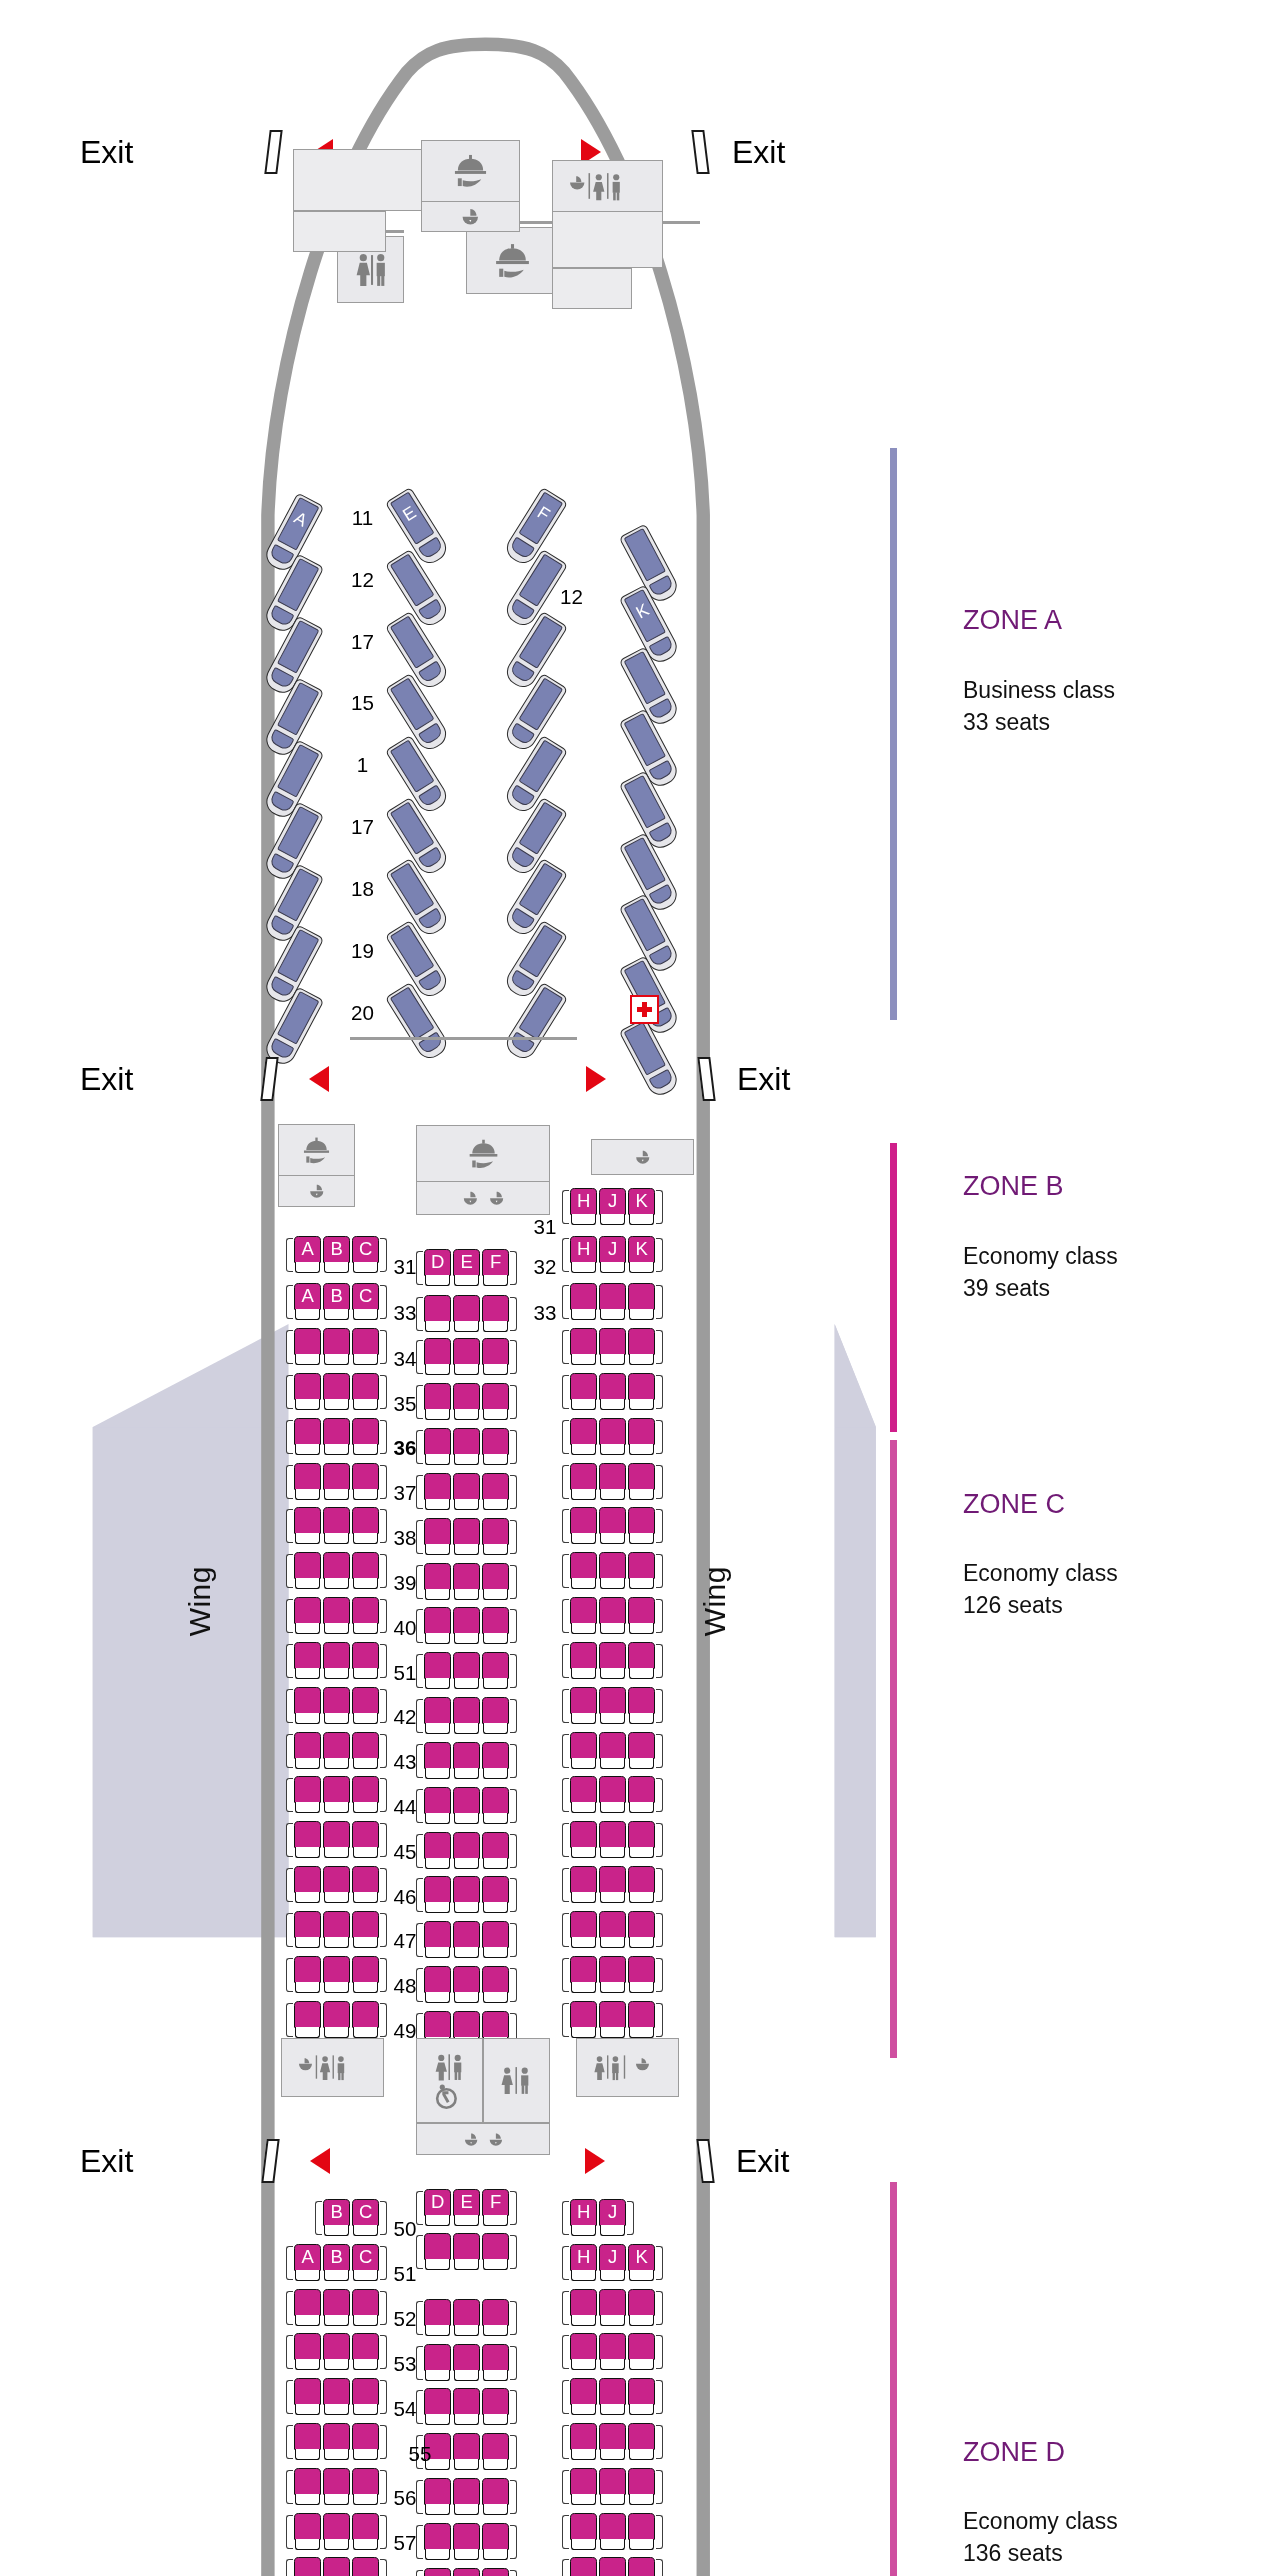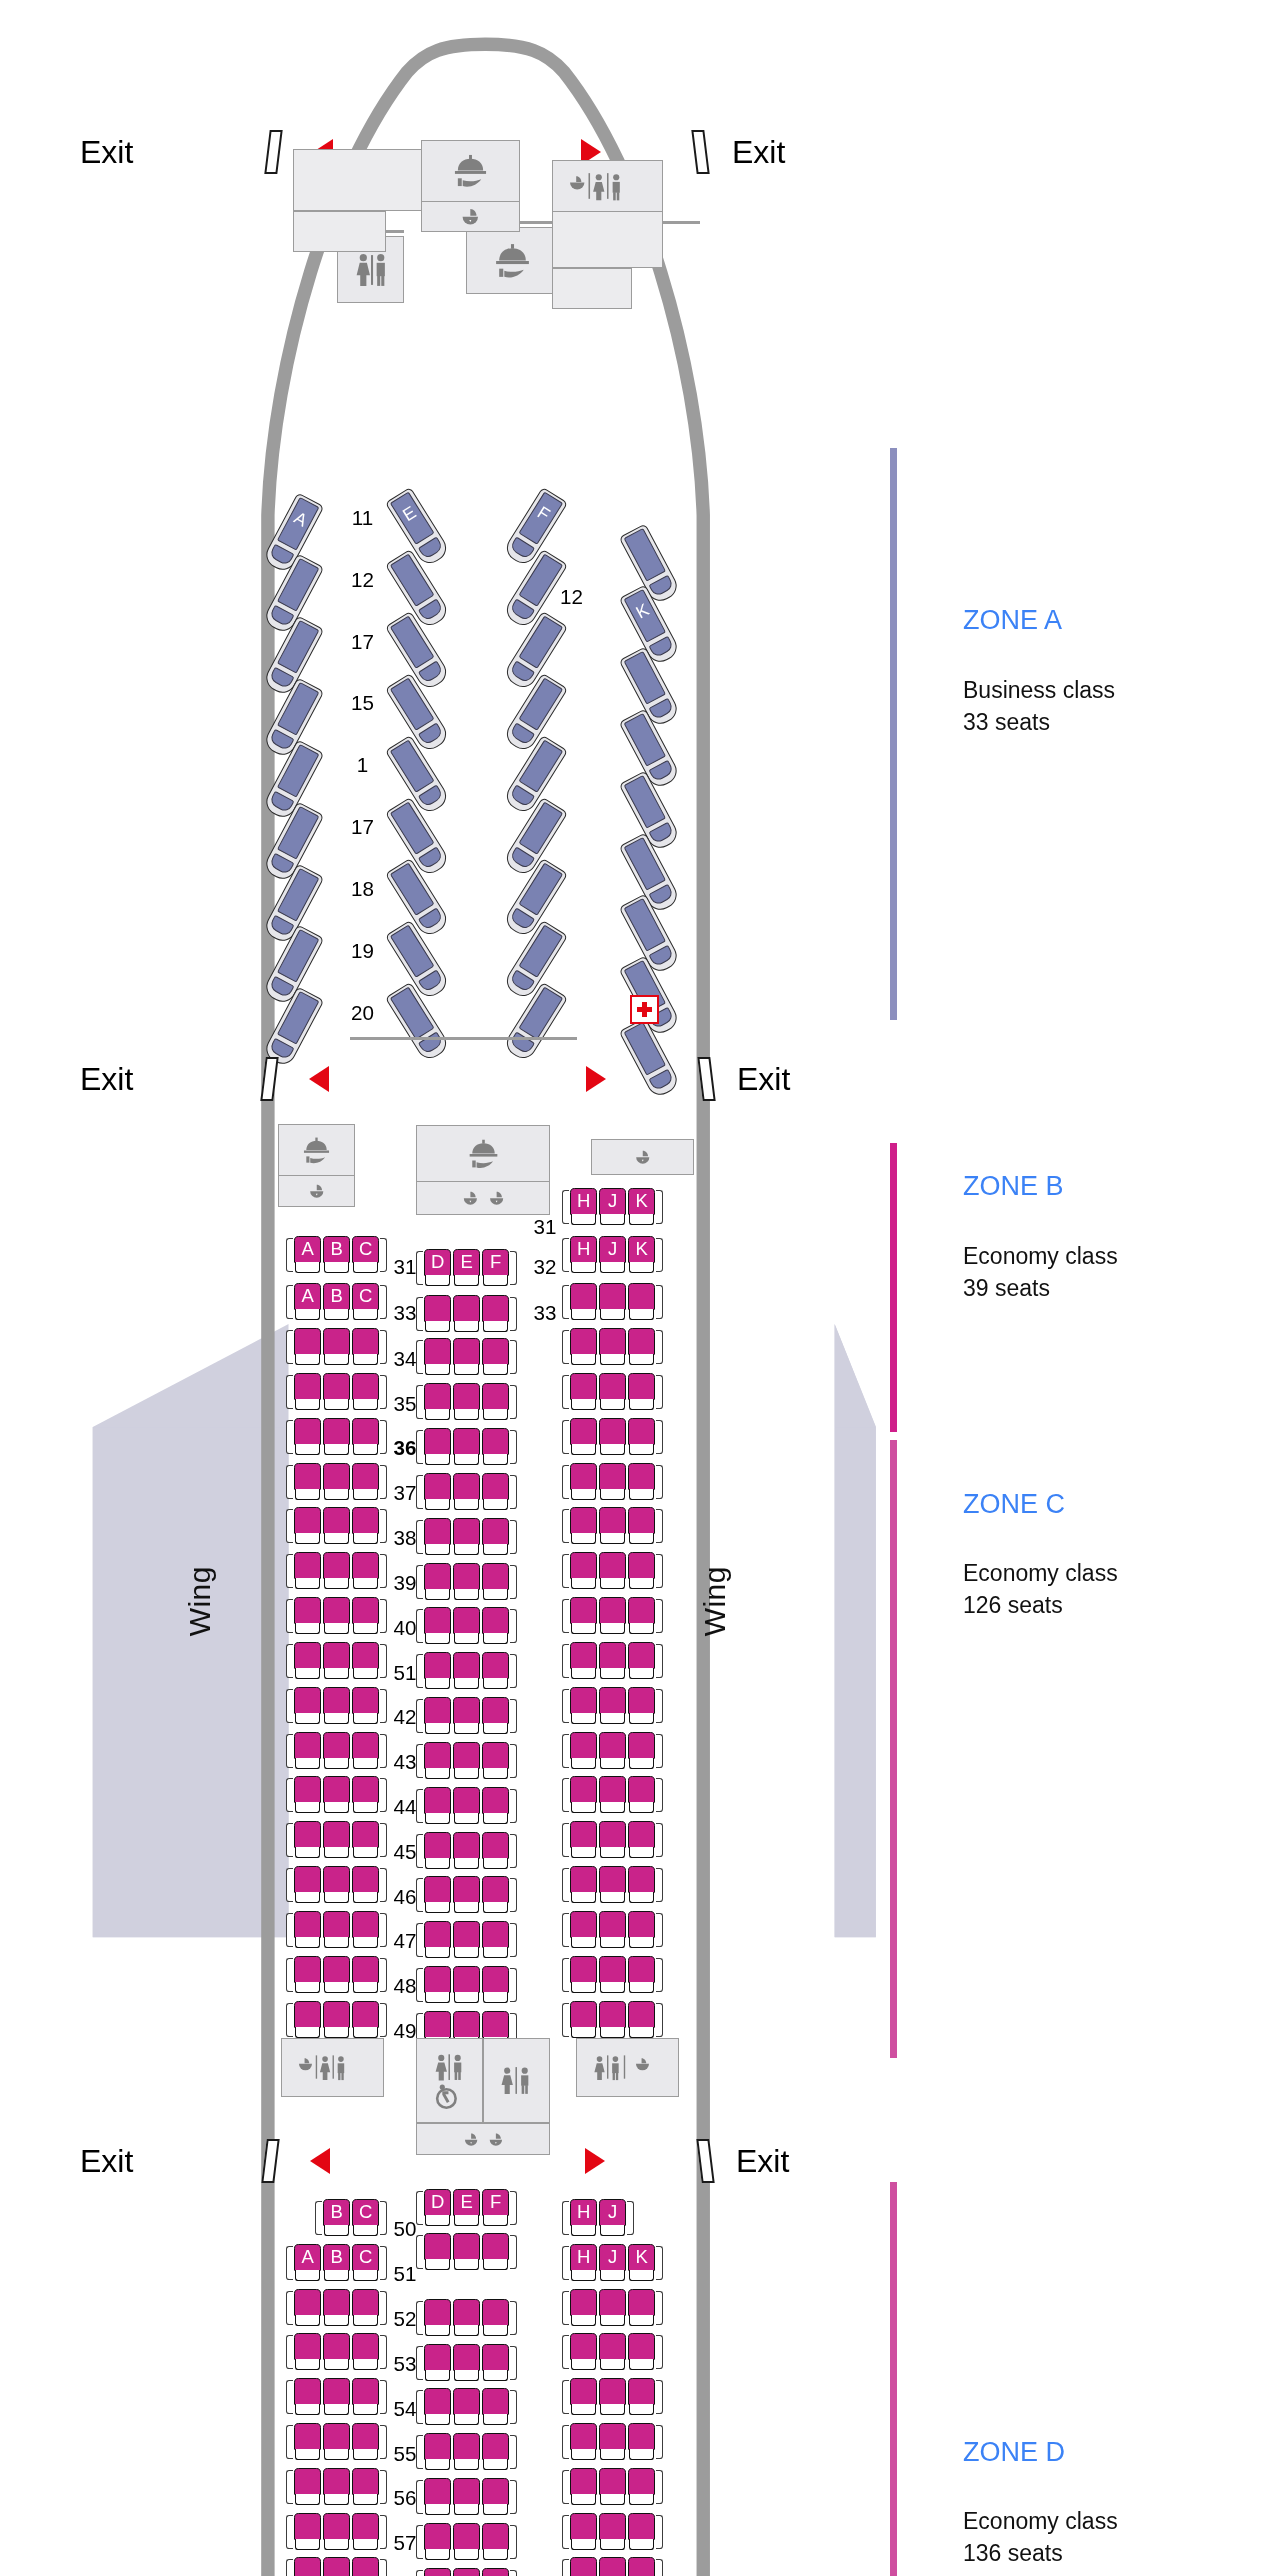--- a/index.html
+++ b/index.html
@@ -126,21 +126,21 @@
     border-radius: 2.1px 2.1px 8.2px 8.2px;
   }
   .bz-seat .lbl {
     position: absolute; left: 0; right: 0; top: 12.4px;
     text-align: center; font-size: 17.5px; color: #fff;
   }
 
   
   .zone-bar { position: absolute; width: 7.2px; border-radius: 0; }
   .zone-title {
-    position: absolute; font-size: 27px; color: #3b82f6; white-space: nowrap;
+    position: absolute; font-size: 27px; color: #701a75; white-space: nowrap;
   }
   .zone-desc {
     position: absolute; font-size: 23px; color: #111; line-height: 1.35; white-space: nowrap;
   }
 
   
   .medkit {
     position: absolute; width: 29px; height: 29px;
     background: #fff; border: 2.1px solid #e30613;
     display: flex; align-items: center; justify-content: center;
@@ -1706,21 +1706,21 @@
         <span class="ec-seat">
           <span class="back"></span>
           <span class="cushion"></span>
         </span>
         <span class="ec-seat">
           <span class="back"></span>
           <span class="cushion"></span>
         </span>
         <span class="arm-r"></span>
       </div>
-      <div class="rownum" style="left: 387px; top: 2444px; width: 36px;">55</div>
+      <div class="rownum" style="left: 402px; top: 2444px; width: 36px;">55</div>
       <div class="ec-block" style="left: 287px; top: 2468px;">
         <span class="arm-l"></span>
         <span class="ec-seat">
           <span class="back"></span>
           <span class="cushion"></span>
         </span>
         <span class="ec-seat">
           <span class="back"></span>
           <span class="cushion"></span>
         </span>

